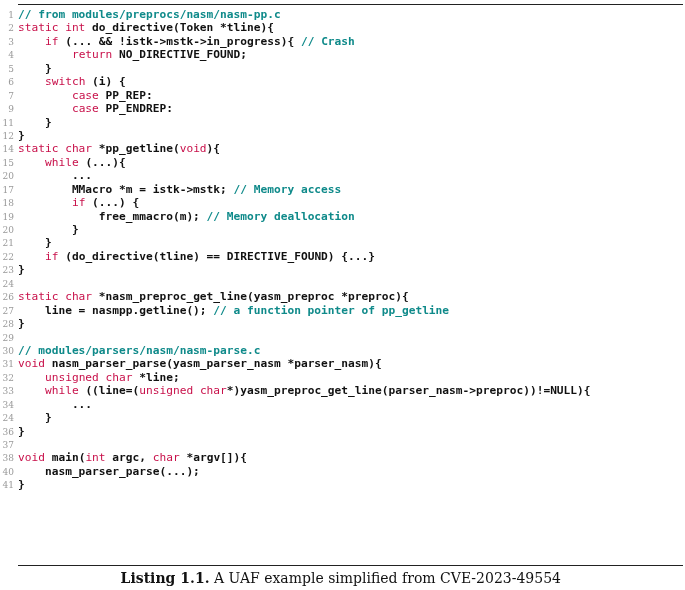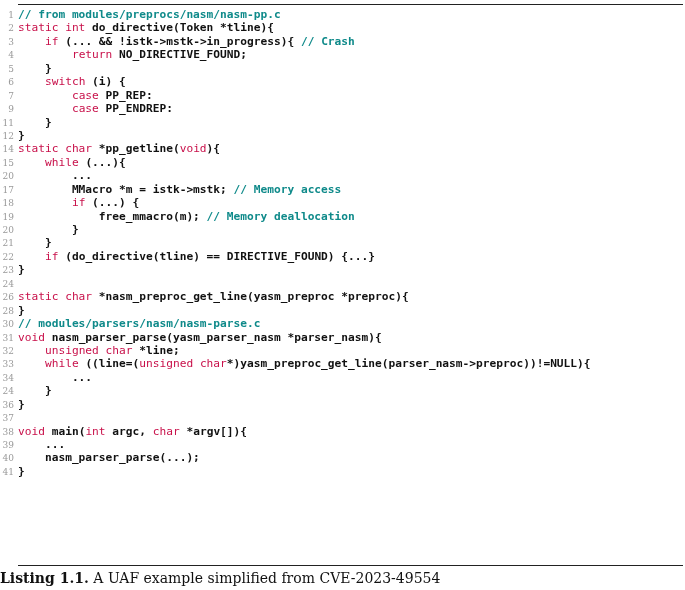--- a/index.html
+++ b/index.html
@@ -6,21 +6,21 @@
   body { width: 685px; height: 590px; position: relative; overflow: hidden; }
   .rule { position: absolute; left: 18px; width: 665px; height: 1px; background: #222; }
   .rule.top { top: 4px; }
   .rule.bottom { top: 565px; }
   .listing { position: absolute; left: 0; top: 8px; width: 685px; }
   .line { height: 13.45px; line-height: 13.45px; white-space: pre; font-family: "DejaVu Sans Mono", "Liberation Mono", monospace; font-size: 11.2px; color: #111; font-weight: bold; }
   .ln { display: inline-block; width: 14px; text-align: right; color: #999; font-weight: normal; font-family: "DejaVu Serif", serif; font-size: 9px; margin-right: 4px; }
   .kw { color: #c8104a; font-weight: normal; }
   .cm { color: #0f8a8a; }
   .tx { color: #111; margin-top: 24px; }
-  .caption { position: absolute; left: 0; top: 570px; width: 561px; text-align: left; font-family: "DejaVu Serif", "Liberation Serif", serif; font-size: 14px; color: #111; }
+  .caption { position: absolute; left: 0; top: 570px; width: 561px; text-align: right; font-family: "DejaVu Serif", "Liberation Serif", serif; font-size: 14px; color: #111; }
   .caption b { font-weight: bold; }
 </style>
 </head>
 <body>
 
 <div class="rule top"></div>
 <div class="listing" id="listing">
     <div class="line"><span class="ln">1</span><span class="cm">// from modules/preprocs/nasm/nasm-pp.c</span></div>
     <div class="line"><span class="ln">2</span><span class="kw">static int</span><span class="tx"> do_directive(Token *tline){</span></div>
     <div class="line"><span class="ln">3</span><span class="tx">    </span><span class="kw">if</span><span class="tx"> (... &amp;&amp; !istk-&gt;mstk-&gt;in_progress){ </span><span class="cm">// Crash</span></div>
@@ -36,28 +36,29 @@
     <div class="line"><span class="ln">20</span><span class="tx">        ...</span></div>
     <div class="line"><span class="ln">17</span><span class="tx">        MMacro *m = istk-&gt;mstk; </span><span class="cm">// Memory access</span></div>
     <div class="line"><span class="ln">18</span><span class="tx">        </span><span class="kw">if</span><span class="tx"> (...) {</span></div>
     <div class="line"><span class="ln">19</span><span class="tx">            free_mmacro(m); </span><span class="cm">// Memory deallocation</span></div>
     <div class="line"><span class="ln">20</span><span class="tx">        }</span></div>
     <div class="line"><span class="ln">21</span><span class="tx">    }</span></div>
     <div class="line"><span class="ln">22</span><span class="tx">    </span><span class="kw">if</span><span class="tx"> (do_directive(tline) == DIRECTIVE_FOUND) {...}</span></div>
     <div class="line"><span class="ln">23</span><span class="tx">}</span></div>
     <div class="line"><span class="ln">24</span><span class="tx"></span></div>
     <div class="line"><span class="ln">26</span><span class="kw">static char</span><span class="tx"> *nasm_preproc_get_line(yasm_preproc *preproc){</span></div>
+    <div class="line"><span class="ln">27</span><span class="tx">    line = nasmpp.getline(); </span><span class="cm">// a function pointer of pp_getline</span></div>
     <div class="line"><span class="ln">28</span><span class="tx">}</span></div>
+    <div class="line"><span class="ln">29</span><span class="tx"></span></div>
     <div class="line"><span class="ln">30</span><span class="cm">// modules/parsers/nasm/nasm-parse.c</span></div>
     <div class="line"><span class="ln">31</span><span class="kw">void</span><span class="tx"> nasm_parser_parse(yasm_parser_nasm *parser_nasm){</span></div>
     <div class="line"><span class="ln">32</span><span class="tx">    </span><span class="kw">unsigned char</span><span class="tx"> *line;</span></div>
     <div class="line"><span class="ln">33</span><span class="tx">    </span><span class="kw">while</span><span class="tx"> ((line=(</span><span class="kw">unsigned char</span><span class="tx">*)yasm_preproc_get_line(parser_nasm-&gt;preproc))!=NULL){</span></div>
     <div class="line"><span class="ln">34</span><span class="tx">        ...</span></div>
     <div class="line"><span class="ln">24</span><span class="tx">    }</span></div>
     <div class="line"><span class="ln">36</span><span class="tx">}</span></div>
     <div class="line"><span class="ln">37</span><span class="tx"></span></div>
     <div class="line"><span class="ln">38</span><span class="kw">void</span><span class="tx"> main(</span><span class="kw">int</span><span class="tx"> argc, </span><span class="kw">char</span><span class="tx"> *argv[]){</span></div>
-    <div class="line"><span class="ln">39</span><span class="tx">    ...</span></div>
     <div class="line"><span class="ln">40</span><span class="tx">    nasm_parser_parse(...);</span></div>
     <div class="line"><span class="ln">41</span><span class="tx">}</span></div>
   </div>
 <div class="rule bottom"></div>
 <div class="caption"><b>Listing 1.1.</b><span> A UAF example simplified from CVE-2023-49554</span></div>
 
 </body></html>

